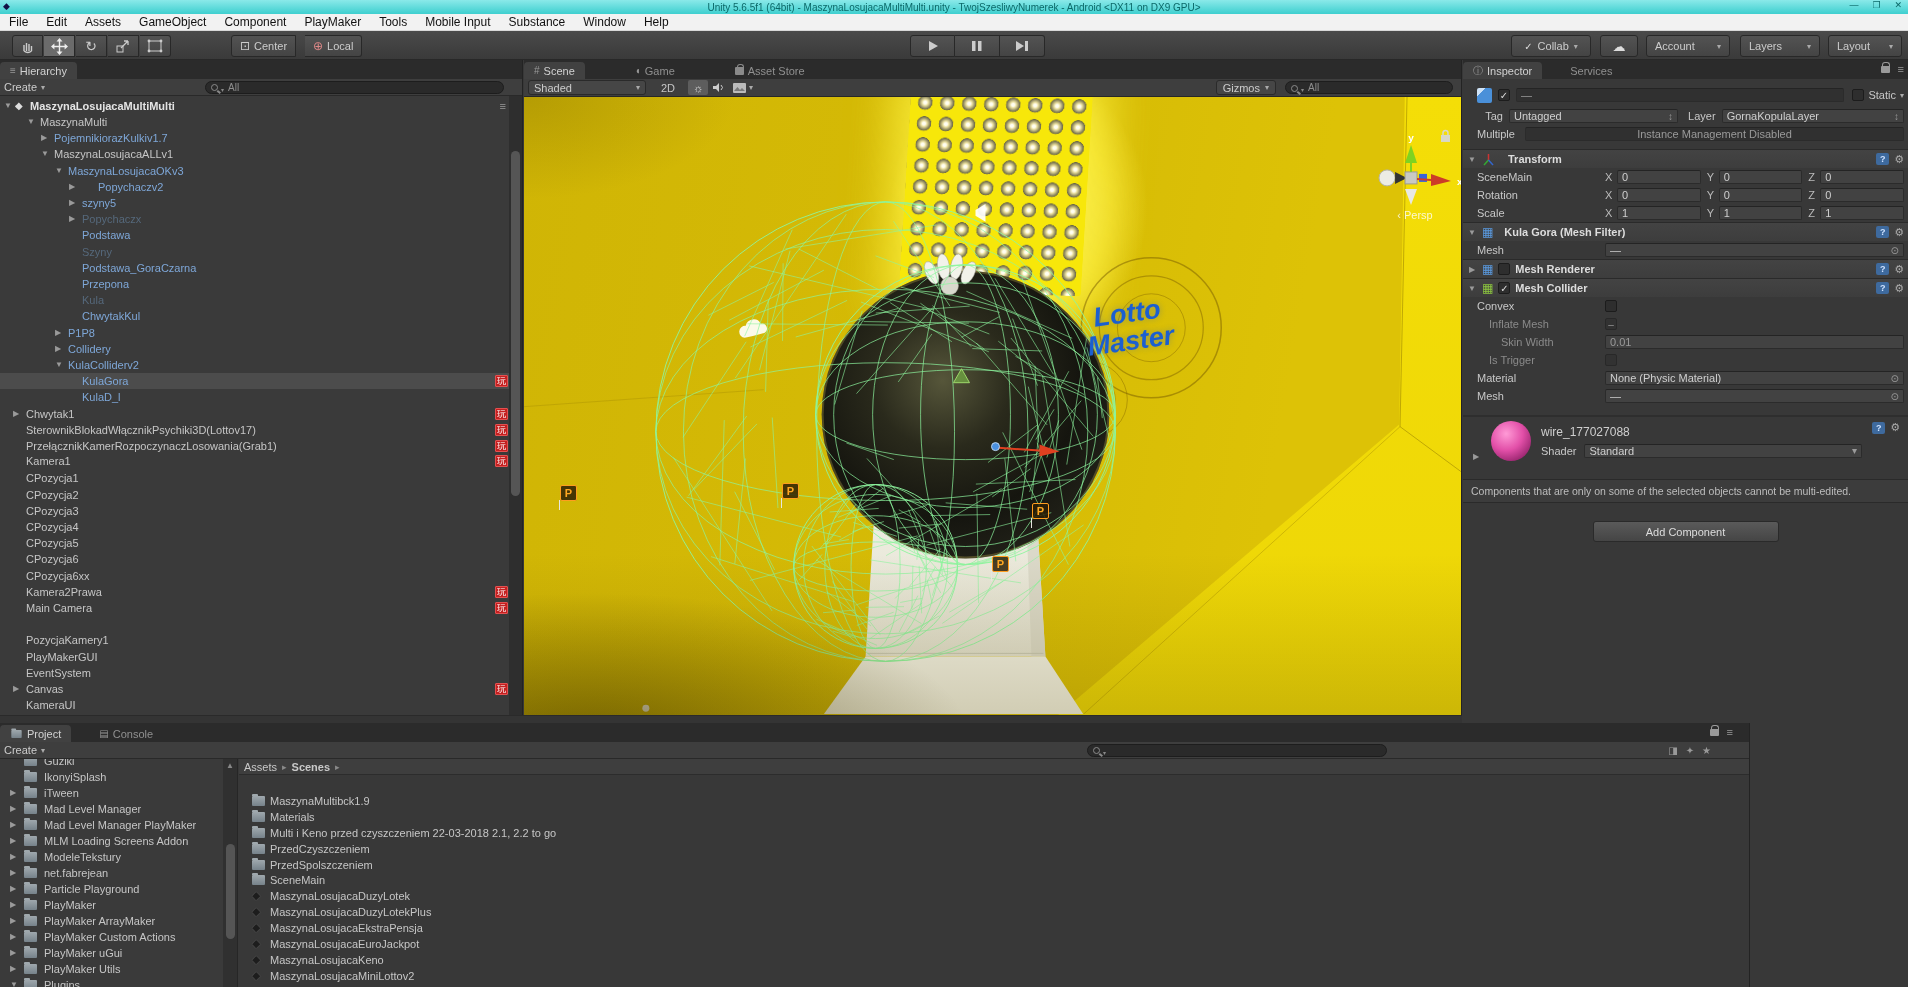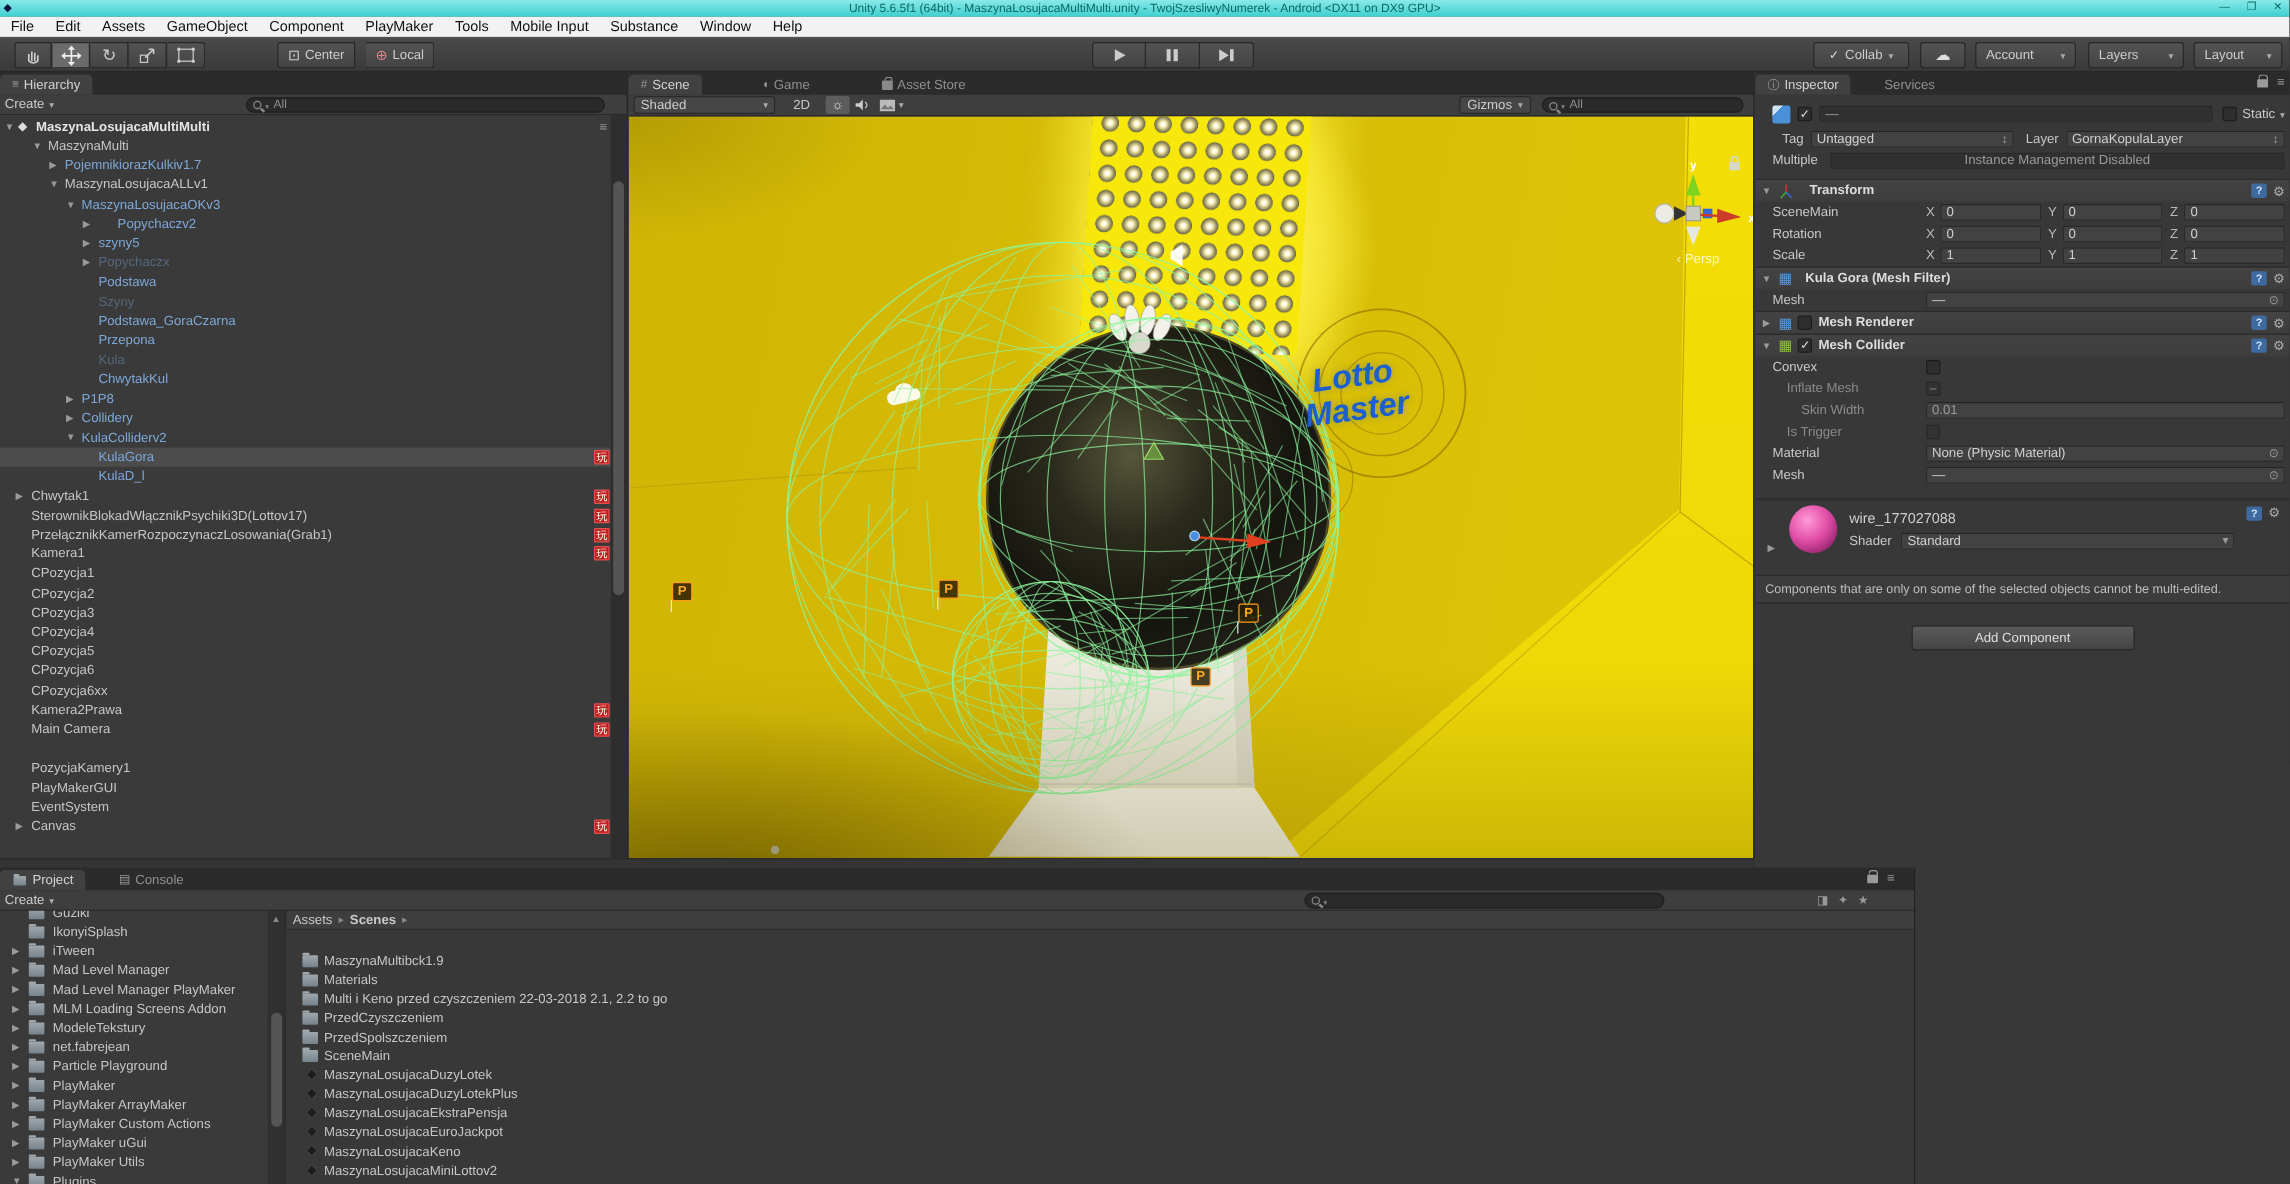--- a/index.html
+++ b/index.html
@@ -144,21 +144,21 @@
     background:linear-gradient(135deg,#cfe3f7 28%,#4a90d9 28%); }
   .matsphere { width:40px; height:40px; border-radius:50%;
     background:radial-gradient(circle at 38% 32%, #ff9ad6, #e24fa8 45%, #8e1f66 85%); }
   .notebar { margin-top:14px; border-top:1px solid #2a2a2a; border-bottom:1px solid #2a2a2a;
     padding:5px 8px; font-size:10.5px; color:#bdbdbd; background:#3c3c3c; }
   .addcomp { display:block; margin:18px auto; width:186px; height:21px;
     background:linear-gradient(#5a5a5a,#454545); border:1px solid #2a2a2a; border-radius:3px;
     color:#ddd; font-size:11px; text-align:center; line-height:20px; }
 
   
-  #project { left:0; top:723px; width:1596px; height:264px; border-right:1px solid #232323;text-align:right; }
+  #project { left:0; top:723px; width:1750px; height:264px; border-right:1px solid #232323; }
   .proj-body { position:absolute; left:0; right:0; top:36px; bottom:0; }
   .proj-left { position:absolute; left:0; top:0; bottom:0; width:238px; background:#3a3a3a;
     border-right:1px solid #262626; overflow:hidden; }
   .proj-right { position:absolute; left:239px; right:0; top:0; bottom:0; background:#383838; overflow:hidden; }
   .p-row { position:absolute; left:0; right:0; height:16px; font-size:11px; line-height:16px; color:#c6c6c6; white-space:nowrap; }
   .crumbbar { position:absolute; left:0; right:0; top:0; height:16px; background:#3e3e3e;
     border-bottom:1px solid #2c2c2c; font-size:11px; color:#c9c9c9; display:flex; align-items:center; padding-left:5px; gap:5px; }
   .crumb-sep { color:#8a8a8a; font-size:9px; }
   .pscroll { position:absolute; right:0; top:0; bottom:0; width:14px; background:#303030; }
   .pscroll .arr { position:absolute; left:3px; top:2px; font-size:8px; color:#888; }
@@ -415,20 +415,23 @@
         <div class="h-row" style="top: 552.6px;">
           <span class="h-label" style="left: 26px; color: rgb(198, 198, 198);">PlayMakerGUI</span>
         </div>
         <div class="h-row" style="top: 568.8px;">
           <span class="h-label" style="left: 26px; color: rgb(198, 198, 198);">EventSystem</span>
         </div>
         <div class="h-row" style="top: 585px;">
           <span class="h-arrow" style="left: 13px;">▶</span>
           <span class="h-label" style="left: 26px; color: rgb(198, 198, 198);">Canvas</span>
           <span class="h-badge">玩</span>
+        </div>
+        <div class="h-row" style="top: 601.2px;">
+          <span class="h-label" style="left: 26px; color: rgb(198, 198, 198);">KameraUI</span>
         </div>
         <div class="h-row" style="top: 617.4px;">
           <span class="h-arrow" style="left: 13px;">▶</span>
           <span class="h-label" style="left: 26px; color: rgb(198, 198, 198);">Canvas</span>
         </div>
       </div>
     <div class="vscroll">
       <div class="vthumb" style="top:55px;height:345px"></div>
     </div>
   </div>

